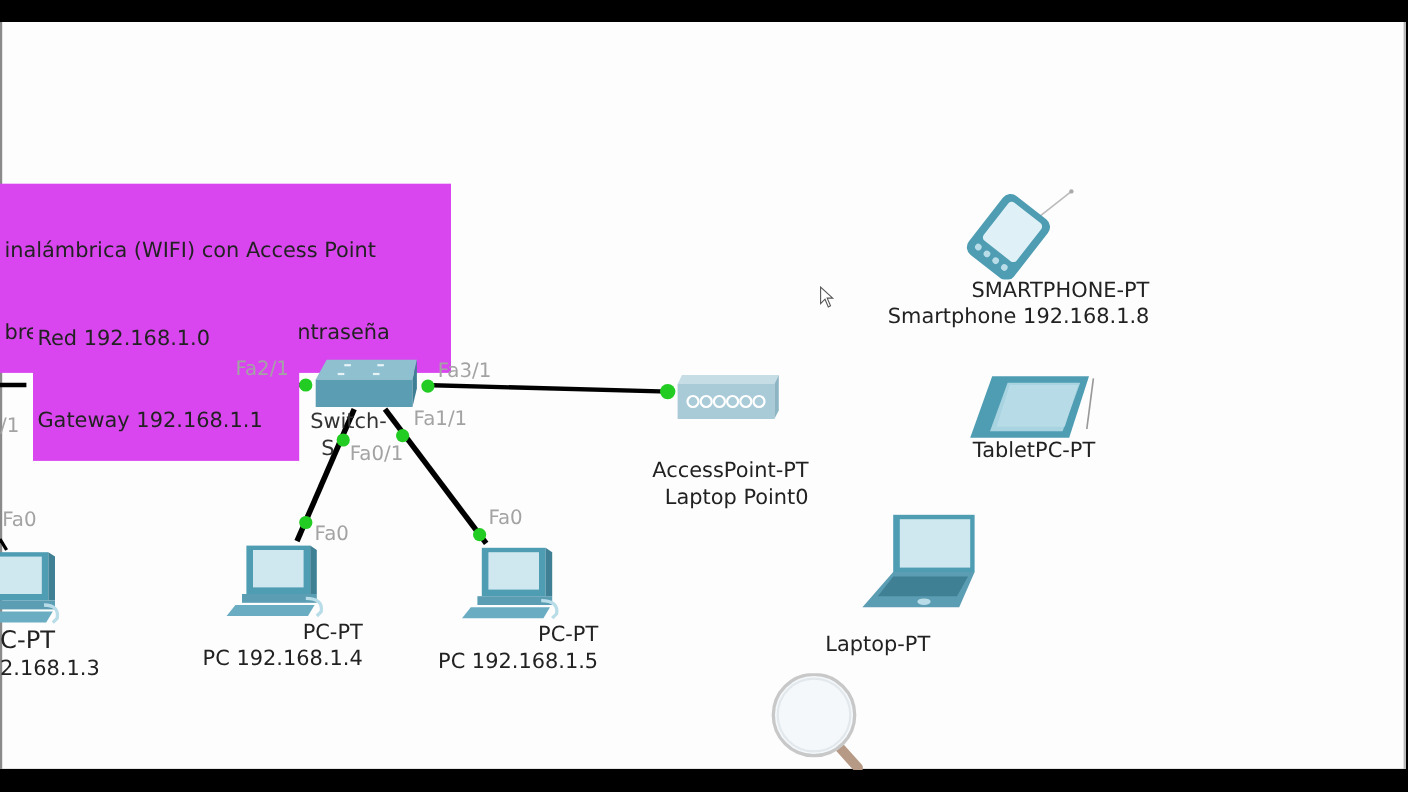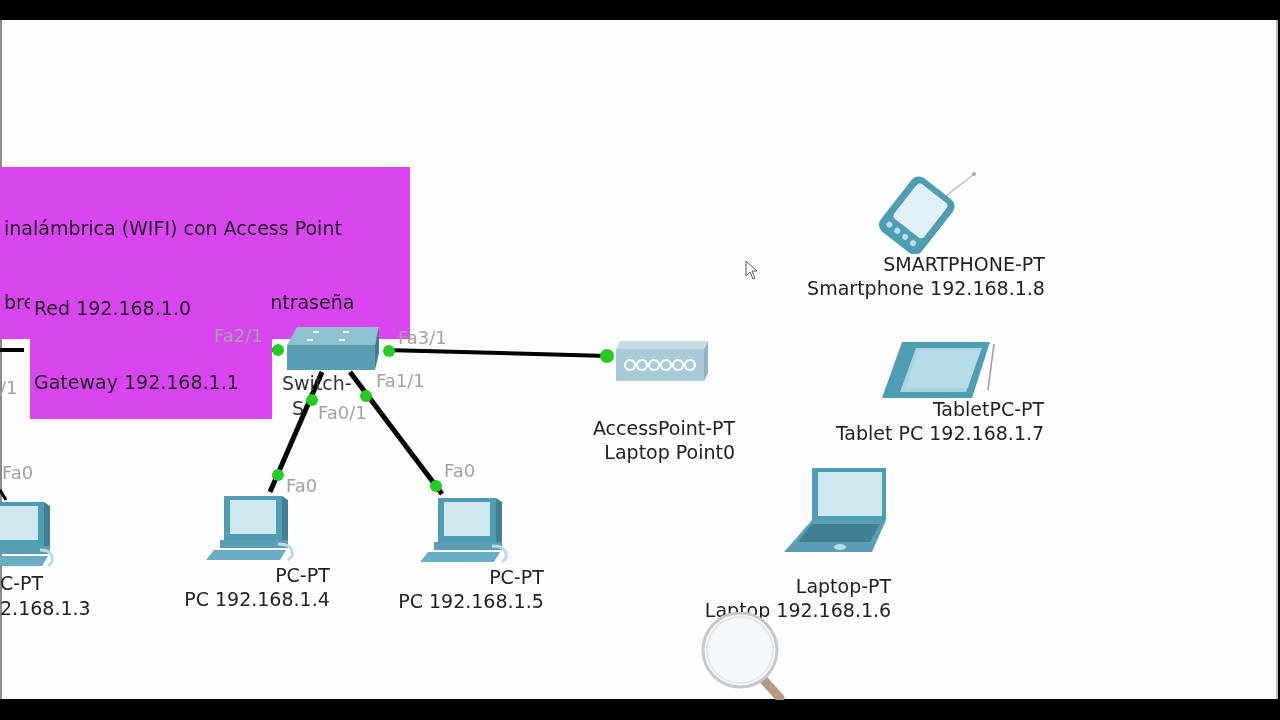--- a/index.html
+++ b/index.html
@@ -170,35 +170,33 @@
 <div class="dev-label" style="left:664px; top:372px;margin-top:44px;">
   <div>AccessPoint-PT</div>
   <div>Laptop Point0</div>
 </div>
 <div class="dev-label" style="left:926px; top:252px;">
   <div>SMARTPHONE-PT</div>
   <div>Smartphone 192.168.1.8</div>
 </div>
 <div class="dev-label" style="left:940px; top:397px;">
   <div>TabletPC-PT</div>
-  <div>Tablet PC 192.168.1.7</div>
 </div>
 <div class="dev-label" style="left:798px; top:551px;margin-top:23px;">
   <div>Laptop-PT</div>
-  <div>Laptop 192.168.1.6</div>
 </div>
 <div class="dev-label" style="left:257px; top:563px;">
   <div>PC-PT</div>
   <div>PC 192.168.1.4</div>
 </div>
 <div class="dev-label" style="left:471px; top:565px;">
   <div>PC-PT</div>
   <div>PC 192.168.1.5</div>
 </div>
-<div class="port-label" style="left:0; top:573px; font-size:19px; color:#222;">C-PT</div>
+<div class="port-label" style="left:0; top:573px; font-size:22px; color:#222;">C-PT</div>
 <div class="port-label" style="left:0; top:598px; font-size:19px; color:#222;text-align:center;">2.168.1.3</div>
 
 <svg id="cursor" width="16" height="22" viewBox="0 0 16 22">
   <path d="M1 1 L1 16 L5 12 L8 19 L10 18 L7 11 L12 11 Z" fill="#ffffff" stroke="#555" stroke-width="1"></path>
 </svg>
 
 <svg id="magnifier" width="90" height="88" viewBox="0 0 90 88">
   <line x1="62" y1="66" x2="80" y2="86" stroke="#b79a86" stroke-width="9" stroke-linecap="round"></line>
   <circle cx="40" cy="38" r="37" fill="#f4f8fb" stroke="#c8c8c8" stroke-width="3"></circle>
   <circle cx="40" cy="38" r="33" fill="none" stroke="#e2e8ec" stroke-width="2"></circle>

